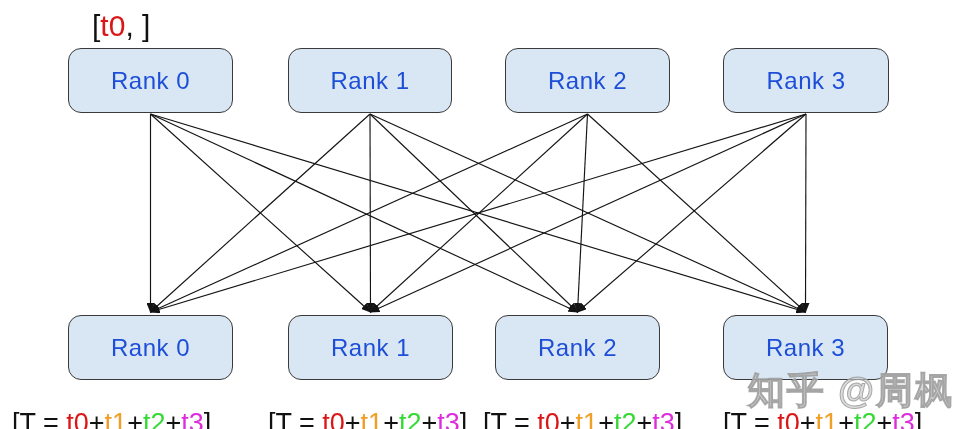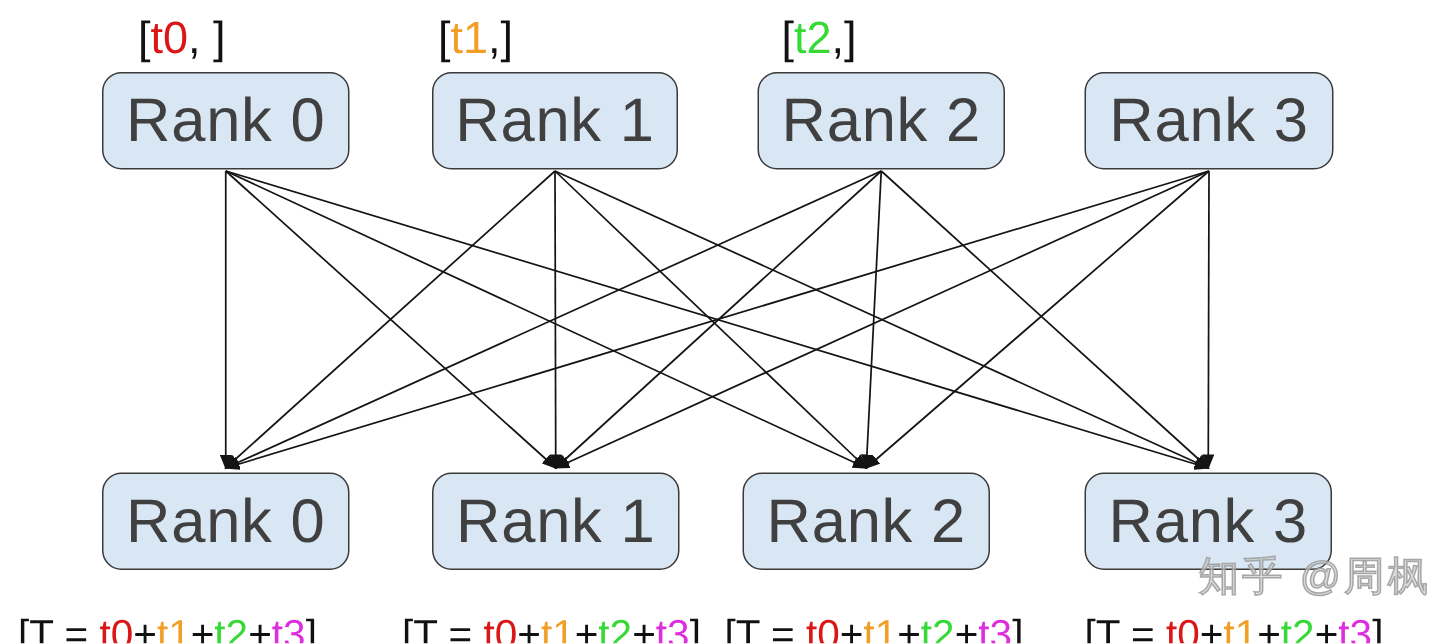--- a/index.html
+++ b/index.html
@@ -6,26 +6,26 @@
   .stage {
     position:relative; width:958px; height:429px; background:#ffffff;
     font-family:"Liberation Sans", sans-serif; overflow:hidden;
   }
   svg.edges { position:absolute; left:0; top:0; width:958px; height:429px; }
   .node {
     position:absolute; height:65px; box-sizing:border-box;
     background:#d9e7f4; border:1.6px solid #3a3a3a; border-radius:13px;
     display:flex; align-items:center; justify-content:center;
   }
-  .node .node-label { font-size:41px; color:#404040; letter-spacing:0.5px; }
+  .node .node-label { font-size:24px; color:#1d4ed8; letter-spacing:0.5px; }
   .tag { position:absolute; white-space:pre; color:#111; }
   .tag.top-tag { top:9px; font-size:30px; }
   .tag.bottom-tag { top:408px; font-size:27px; }
   .watermark {
-    position:absolute; top:366px; right:4px; font-size:27px; font-weight:400;
+    position:absolute; top:366px; right:4px; font-size:37px; font-weight:700;
     letter-spacing:2px; color:rgba(200,200,200,0.65);
     -webkit-text-stroke:1px rgba(155,155,155,0.85); z-index:5;
   }
 </style>
 </head>
 <body>
 
 <div class="stage">
 
   <svg class="edges" viewBox="0 0 958 429">
@@ -48,22 +48,20 @@
         <line x1="587.5" y1="114" x2="577.5" y2="312" stroke="#141414" stroke-width="1.15" marker-end="url(#arrow)"></line>
         <line x1="587.5" y1="114" x2="805.5" y2="312" stroke="#141414" stroke-width="1.15" marker-end="url(#arrow)"></line>
         <line x1="806" y1="114" x2="150.5" y2="312" stroke="#141414" stroke-width="1.15" marker-end="url(#arrow)"></line>
         <line x1="806" y1="114" x2="370.5" y2="312" stroke="#141414" stroke-width="1.15" marker-end="url(#arrow)"></line>
         <line x1="806" y1="114" x2="577.5" y2="312" stroke="#141414" stroke-width="1.15" marker-end="url(#arrow)"></line>
         <line x1="806" y1="114" x2="805.5" y2="312" stroke="#141414" stroke-width="1.15" marker-end="url(#arrow)"></line>
       </g>
   </svg>
 
   <div class="tag top-tag" style="left:92px"><span style="color: rgb(17, 17, 17);">[</span><span style="color: rgb(219, 22, 22);">t0</span><span style="color: rgb(17, 17, 17);">, ]</span></div>
-  <div class="tag top-tag" style="left:292px"><span style="color: rgb(17, 17, 17);">[</span><span style="color: rgb(240, 158, 38);">t1</span><span style="color: rgb(17, 17, 17);">,]</span></div>
-  <div class="tag top-tag" style="left:521px"><span style="color: rgb(17, 17, 17);">[</span><span style="color: rgb(54, 217, 54);">t2</span><span style="color: rgb(17, 17, 17);">,]</span></div>
 
   <div class="node" style="left:68px;  top:48px; width:165px">
     <span class="node-label">Rank 0</span>
   </div>
   <div class="node" style="left:288px; top:48px; width:164px">
     <span class="node-label">Rank 1</span>
   </div>
   <div class="node" style="left:505px; top:48px; width:165px">
     <span class="node-label">Rank 2</span>
   </div>

